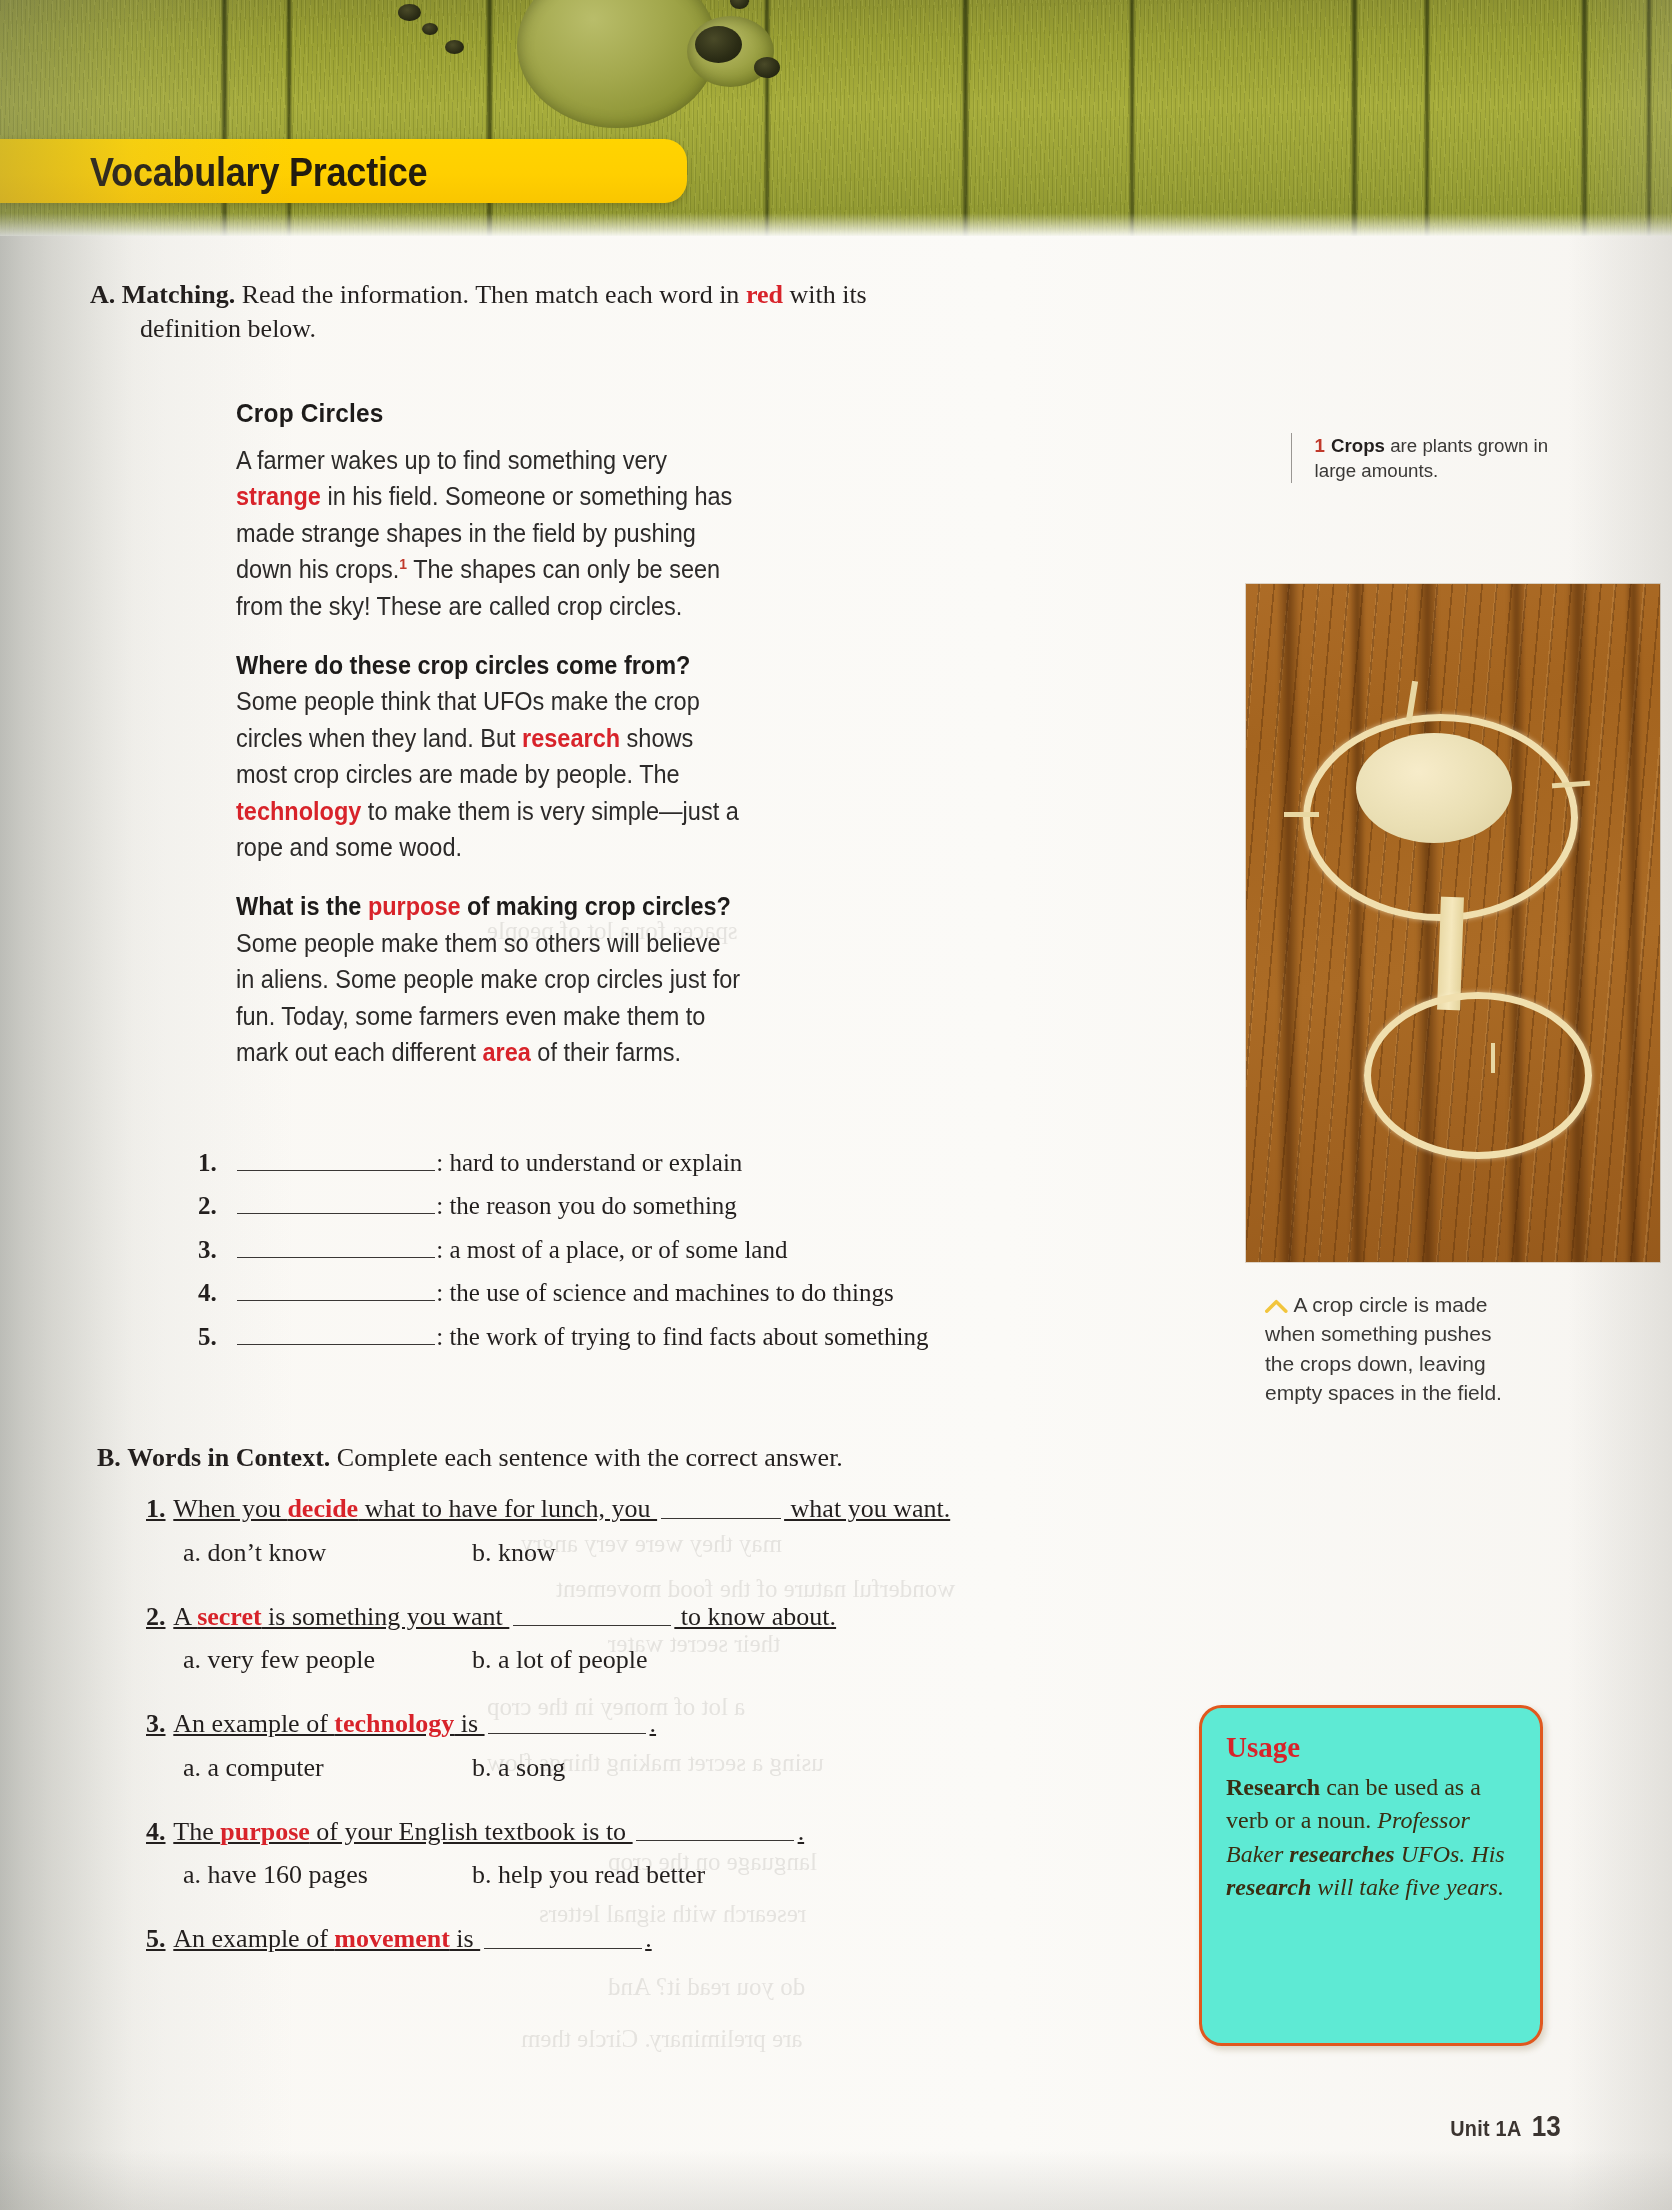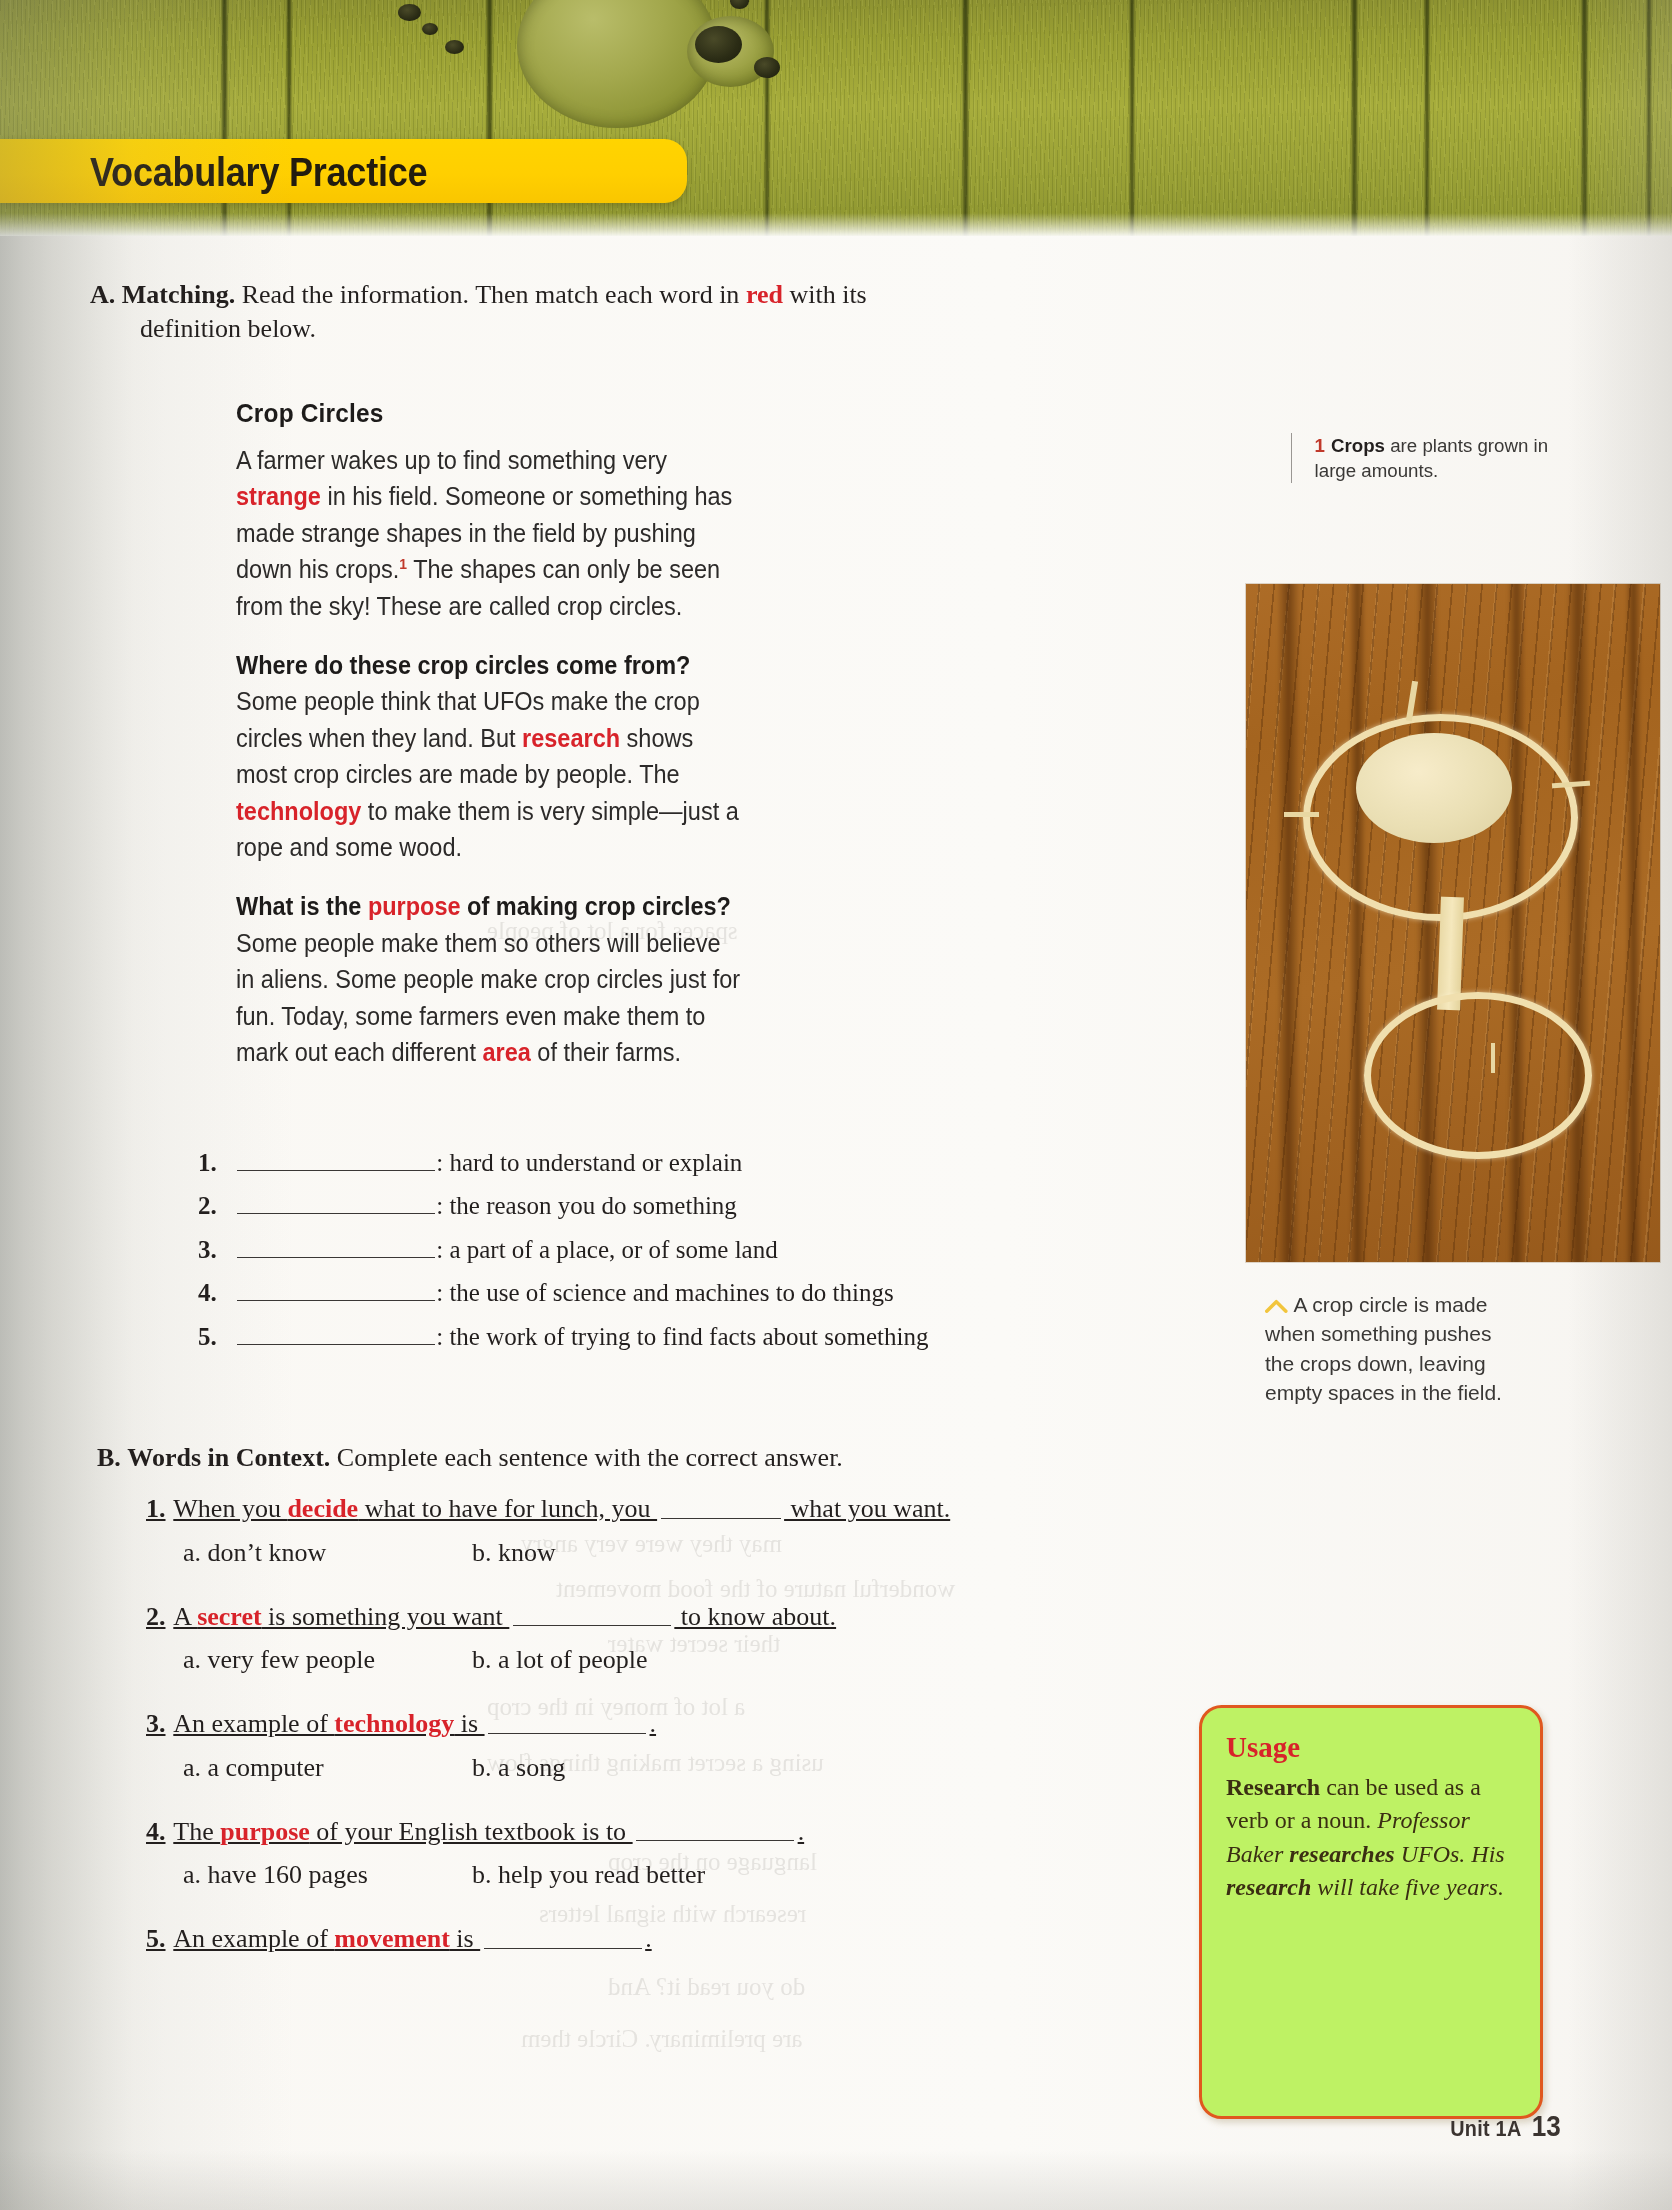--- a/index.html
+++ b/index.html
@@ -246,22 +246,22 @@
     font-size: 21px; line-height: 1.40;
     color: #3a3836;
   }
   .chev {
     display: inline-block; width: 22.6px; height: 14px;
     margin-right: 6px; vertical-align: -0.9px;
   }
 
   .usage {
     position: absolute; left: 1199px; top: 1705px;
-    width: 344px; height: 414px;
-    background: #bef264;
+    width: 344px; height: 341px;
+    background: #5eead4;
     border: 3.5px solid #e0581f;
     border-radius: 22.6px;
     box-sizing: border-box;
     padding: 22.6px 24px;
     box-shadow: 2.6px 3.5px 6px rgba(120,90,30,.22);
   }
   .usage-title {
     font-family: "Liberation Serif", serif;
     font-weight: 700; font-size: 29px; color: #d8232a;
     margin-bottom: 7px;
@@ -371,21 +371,21 @@
       <span class="match-def">: hard to understand or explain</span>
     </div>
     <div class="match-row">
       <span class="match-num">2.</span>
       <span class="match-blank"></span>
       <span class="match-def">: the reason you do something</span>
     </div>
     <div class="match-row">
       <span class="match-num">3.</span>
       <span class="match-blank"></span>
-      <span class="match-def">: a part of a place, or of some land</span>
+      <span class="match-def">: a most of a place, or of some land</span>
     </div>
     <div class="match-row">
       <span class="match-num">4.</span>
       <span class="match-blank"></span>
       <span class="match-def">: the use of science and machines to do things</span>
     </div>
     <div class="match-row">
       <span class="match-num">5.</span>
       <span class="match-blank"></span>
       <span class="match-def">: the work of trying to find facts about something</span>

